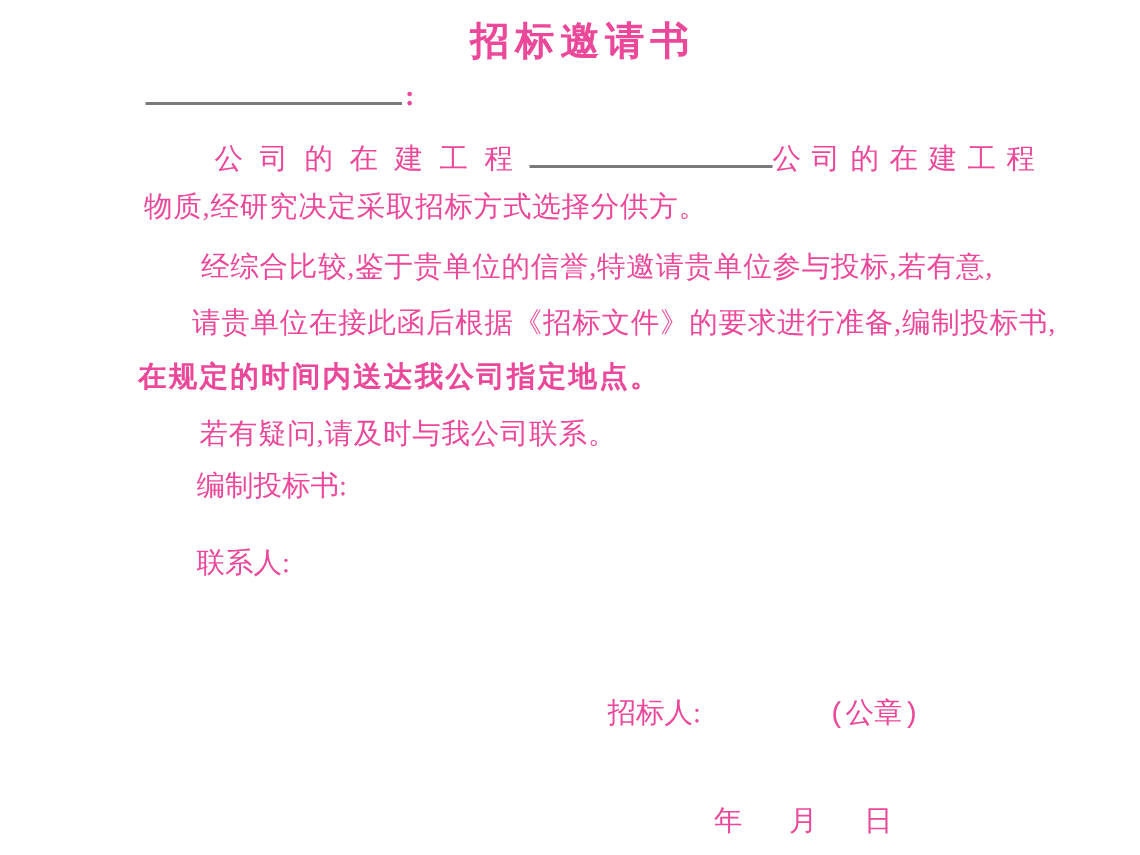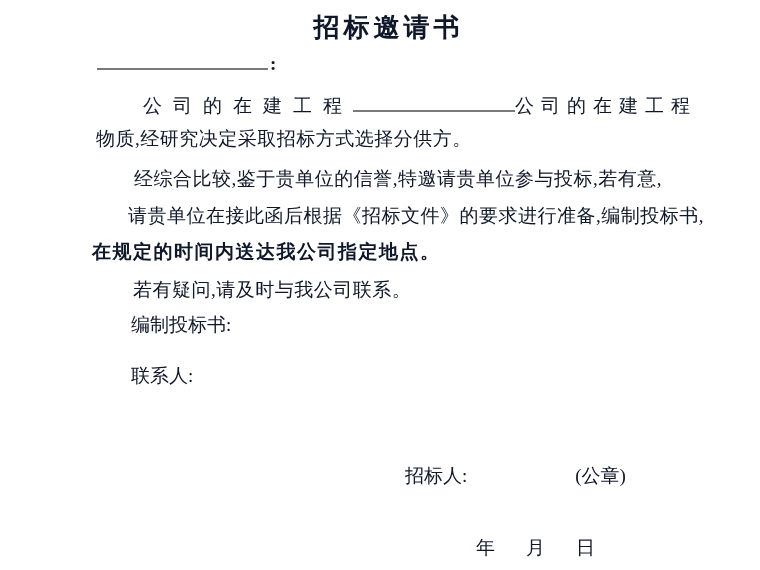--- a/index.html
+++ b/index.html
@@ -7,21 +7,21 @@
     padding: 0;
     background: #ffffff;
   }
   .page {
     position: relative;
     width: 760px;
     height: 570px;
     background: #ffffff;
     overflow: hidden;
     font-family: "Liberation Serif", "DejaVu Serif", serif;
-    color: #0f172a;
+    color: #ec4899;
   }
   .line {
     position: absolute;
     white-space: nowrap;
     font-size: 19px;
     line-height: 23px;
   }
   .title {
     position: absolute;
     top: 10px;
@@ -43,21 +43,22 @@
   .blank-project { width: 162px; }
   .ls-wide1 { letter-spacing: 11px; }
   .ls-wide2 { letter-spacing: 7px; }
   .ls-slight { letter-spacing: 1.5px; }
   .ls-tiny { letter-spacing: 0.5px; }
   .colon-addressee {
     font-weight: bold;
     margin-left: 2px;
   }
   .seal {
-    margin-left: 108px;
+    margin-left: 85px;
+    font-family: Liberation Mono, monospace;
   }
   .date-part { margin-right: 31px; }
   .date-part:last-child { margin-right: 0; }
 </style>
 </head>
 <body>
 
 <div class="page">
 
   <div class="title">招标邀请书</div>

